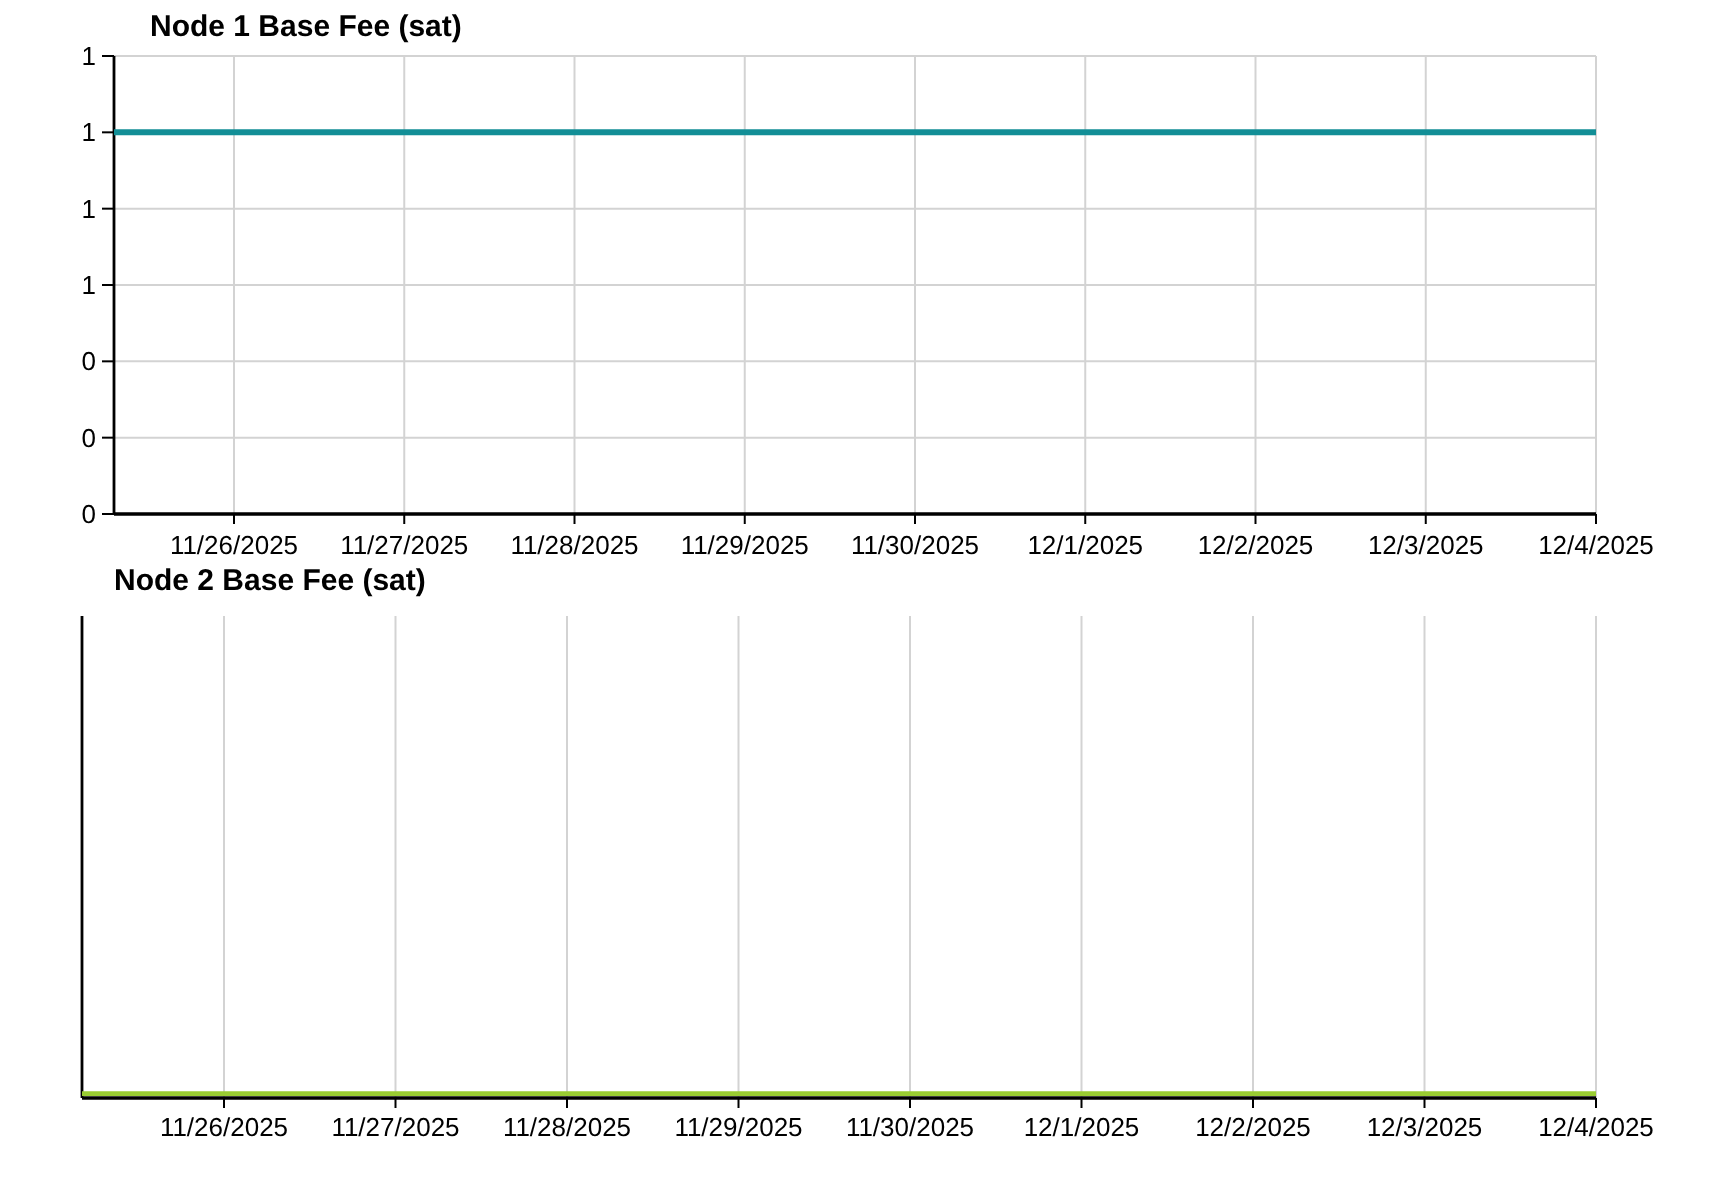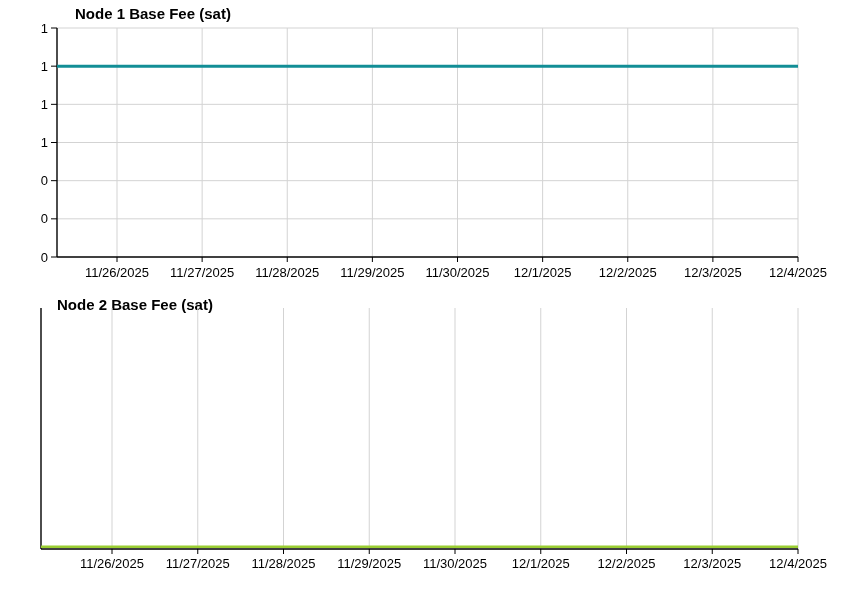--- a/index.html
+++ b/index.html
@@ -12,21 +12,21 @@
   }
   .stage { position: absolute; left: 0; top: 0; width: 860px; height: 600px; border-radius: 19px; }
   .chart-title {
     position: absolute;
     font-size: 15px;
     font-weight: bold;
     color: #000000;
     white-space: nowrap;
   }
   #title-1 { left: 75px; top: 5px; }
-  #title-2 { left: 57px; top: 296px; }
+  #title-2 { left: 57px; top: 282px; }
   svg { position: absolute; left: 0; top: 0; }
   svg text {
     font-family: "Liberation Sans", sans-serif;
     font-size: 13px;
     fill: #000000;
   }
 </style>
 </head>
 <body>
 

